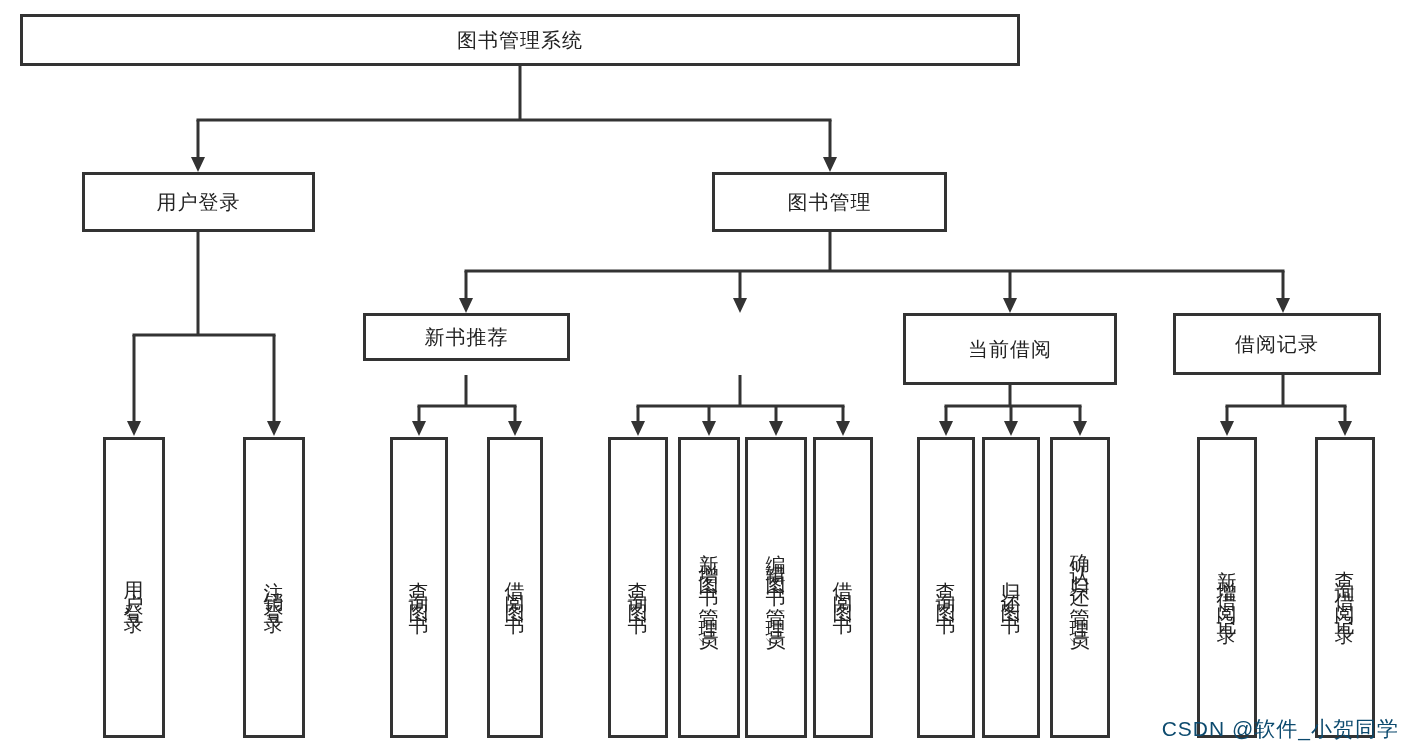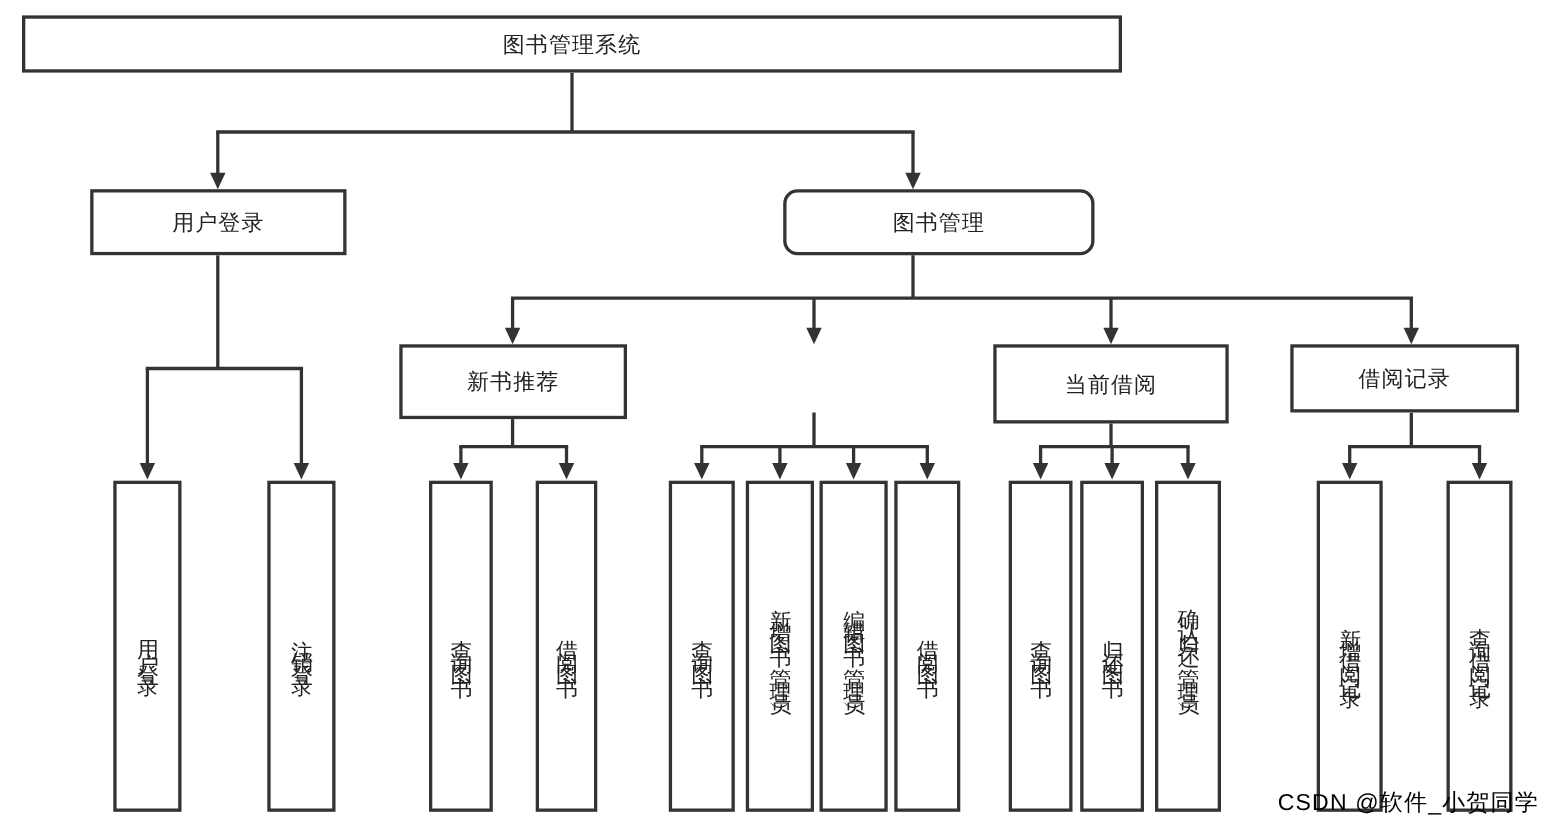--- a/index.html
+++ b/index.html
@@ -40,23 +40,23 @@
     font-size: 20px;
     line-height: 1;
     letter-spacing: 11px;
     white-space: nowrap;
     color: #222222;
   }
   
   .n-root  { left: 20px;  top: 14px;  width: 1000px; height: 52px; }
   
   .n-l2a   { left: 82px;  top: 172px; width: 233px;  height: 60px; }
-  .n-l2b   { left: 712px; top: 172px; width: 283px;  height: 60px; border-radius: 13px; }
-  
-  .n-l3a   { left: 363px; top: 313px; width: 207px;  height: 68px; }
+  .n-l2b   { left: 712px; top: 172px; width: 235px;  height: 60px; }
+  
+  .n-l3a   { left: 363px; top: 313px; width: 207px;  height: 48px; }
   .n-l3b   { left: 632px; top: 313px; width: 215px;  height: 62px; }
   .n-l3c   { left: 903px; top: 313px; width: 214px;  height: 72px; }
   .n-l3d   { left: 1173px;top: 313px; width: 208px;  height: 62px; }
   
   .leaf    { top: 437px; height: 301px; }
   .n-f01 { left: 103px;  width: 62px; }
   .n-f02 { left: 243px;  width: 62px; }
   .n-f03 { left: 390px;  width: 58px; }
   .n-f04 { left: 487px;  width: 56px; }
   .n-f05 { left: 608px;  width: 60px; }
@@ -66,21 +66,21 @@
   .n-f09 { left: 917px;  width: 58px; }
   .n-f10 { left: 982px;  width: 58px; }
   .n-f11 { left: 1050px; width: 60px; }
   .n-f12 { left: 1197px; width: 60px; }
   .n-f13 { left: 1315px; width: 60px; }
   .watermark {
     position: absolute;
     right: 6px;
     bottom: 4px;
     font-size: 21px;
-    color: #000000;
+    color: #0c4a6e;
     letter-spacing: 1px;
     z-index: 5;
     white-space: nowrap;
   }
 </style>
 </head>
 <body>
 
 <div class="canvas">
 

